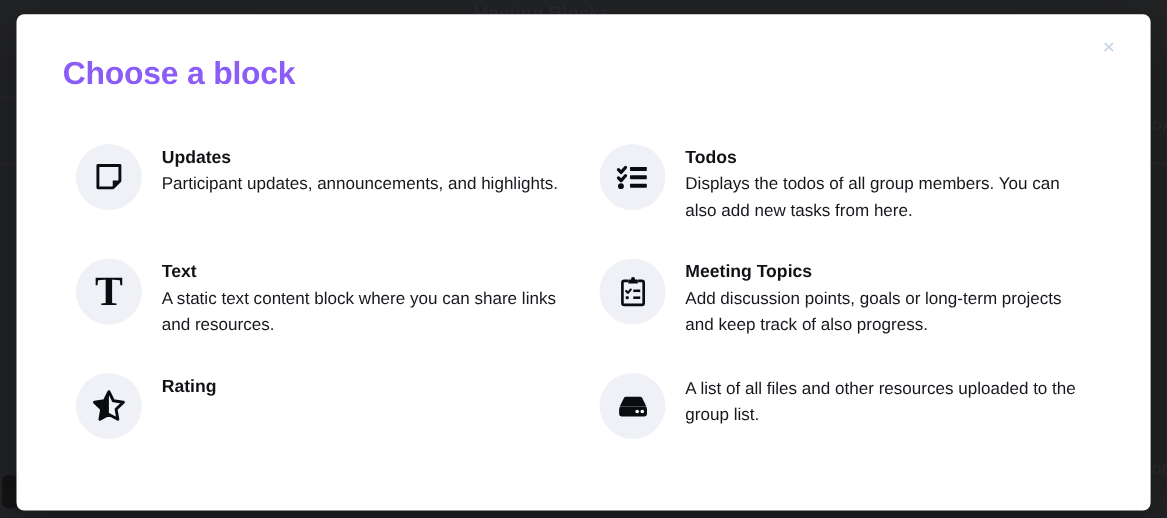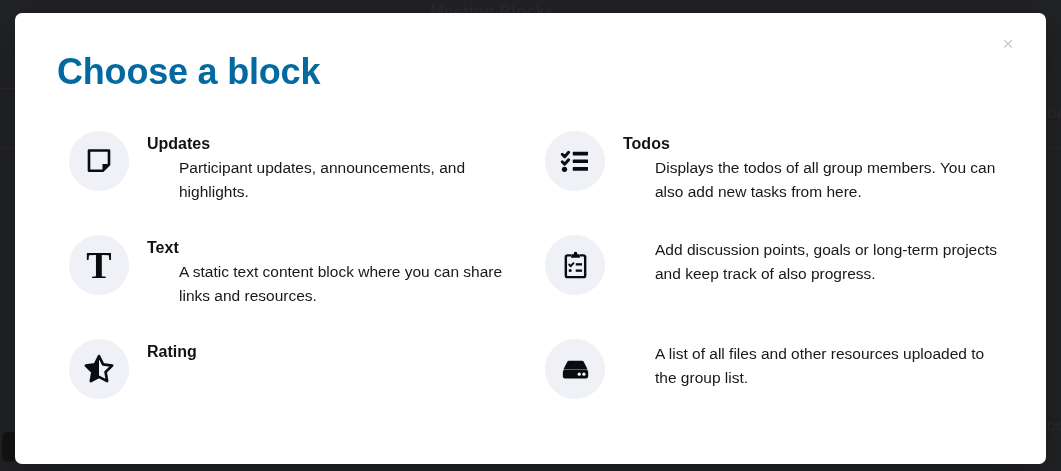--- a/index.html
+++ b/index.html
@@ -102,23 +102,23 @@
     background: none;
     border: none;
     font-family: "Liberation Sans", sans-serif;
     padding: 0;
   }
 
   #modal-title {
     position: absolute;
     left: 42px;
     top: 38px;
-    font-size: 36px;
-    font-weight: 700;
-    color: #0369a1;
+    font-size: 29px;
+    font-weight: 700;
+    color: #8b5cf6;
     letter-spacing: -.2px;
   }
 
   #block-grid {
     position: absolute;
     left: 42px;
     top: 104px;
     width: 948px;
     display: grid;
     grid-template-columns: 472px 472px;
@@ -158,21 +158,20 @@
     color: #111216;
     line-height: 1.25;
     margin-bottom: 2px;
   }
 
   .block-desc {
     font-size: 15.5px;
     color: #16181d;
     line-height: 1.55;
     max-width: 372px;
-    margin-left: 32px;
   }
 
   .serif-T {
     font-family: "Liberation Serif", serif;
     font-size: 38px;
     font-weight: 700;
     color: #0b0c10;
     line-height: 1;
   }
 </style>
@@ -255,20 +254,21 @@
             <path d="M8.4 3.6H5.4A1.4 1.4 0 0 0 4 5v15.2a1.4 1.4 0 0 0 1.4 1.4h13.2a1.4 1.4 0 0 0 1.4-1.4V5a1.4 1.4 0 0 0-1.4-1.4h-3" fill="none" stroke="#0b0c10" stroke-width="2"></path>
             <path d="M9.2 2.6h5.6a.8.8 0 0 1 .8.8v2.2H8.4V3.4a.8.8 0 0 1 .8-.8z" fill="#0b0c10"></path>
             <circle cx="12" cy="2.2" r="1.5" fill="#0b0c10"></circle>
             <path d="M6.8 11.2l1.3 1.4 2.2-2.5" fill="none" stroke="#0b0c10" stroke-width="1.6" stroke-linecap="round" stroke-linejoin="round"></path>
             <circle cx="7.6" cy="16.2" r="1.25" fill="#0b0c10"></circle>
             <rect x="12.2" y="10.1" width="5.2" height="1.9" fill="#0b0c10"></rect>
             <rect x="12.2" y="15.3" width="5.2" height="1.9" fill="#0b0c10"></rect>
           </svg>
         </span>
         <div class="block-text">
+          <div class="block-title">Meeting Topics</div>
           <div class="block-desc">Add discussion points, goals or long-term projects and keep track of also progress.</div>
         </div>
       </div>
 
       <div class="block-item">
         <span class="block-icon-circle">
           <svg width="32" height="32" viewBox="0 0 24 24" aria-hidden="true">
             <path d="M12 2.3l3.05 6.18 6.82.99-4.94 4.81 1.17 6.79L12 17.86 5.9 21.07l1.17-6.79L2.13 9.47l6.82-.99z" fill="none" stroke="#0b0c10" stroke-width="2" stroke-linejoin="round"></path>
             <path d="M12 2.3l-3.05 6.18-6.82.99 4.94 4.81-1.17 6.79L12 17.86z" fill="#0b0c10"></path>
           </svg>

